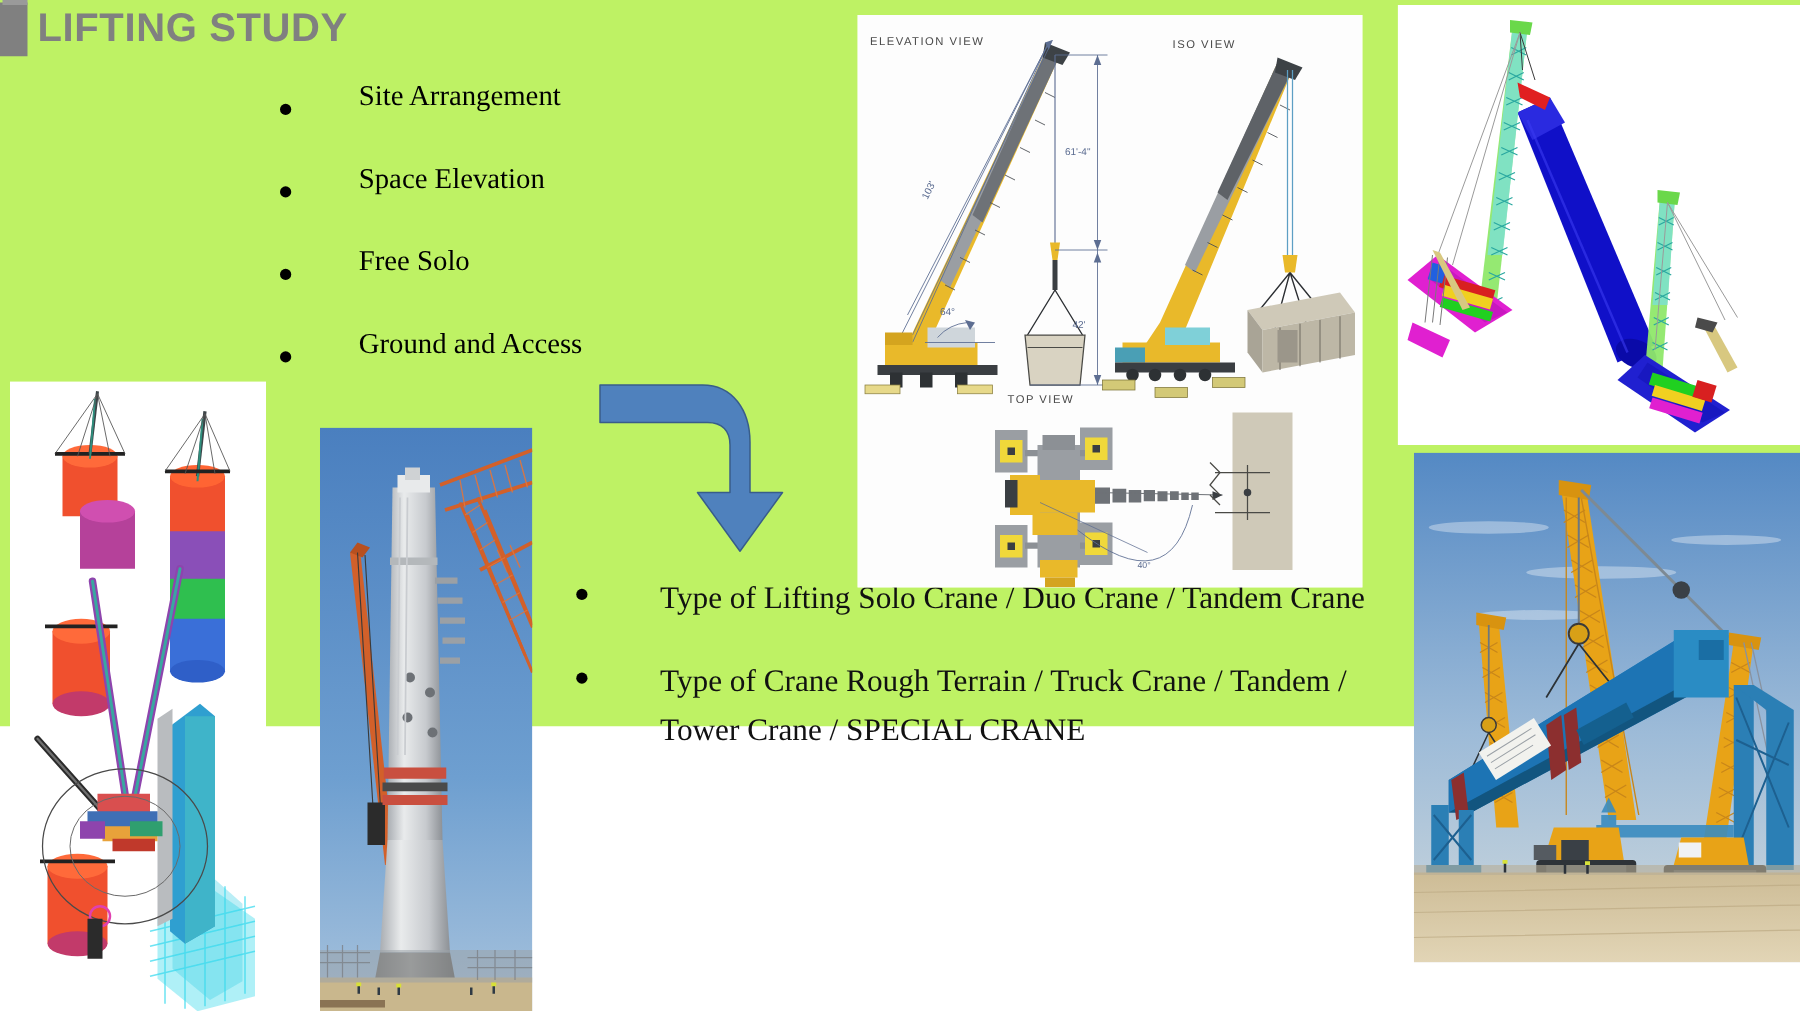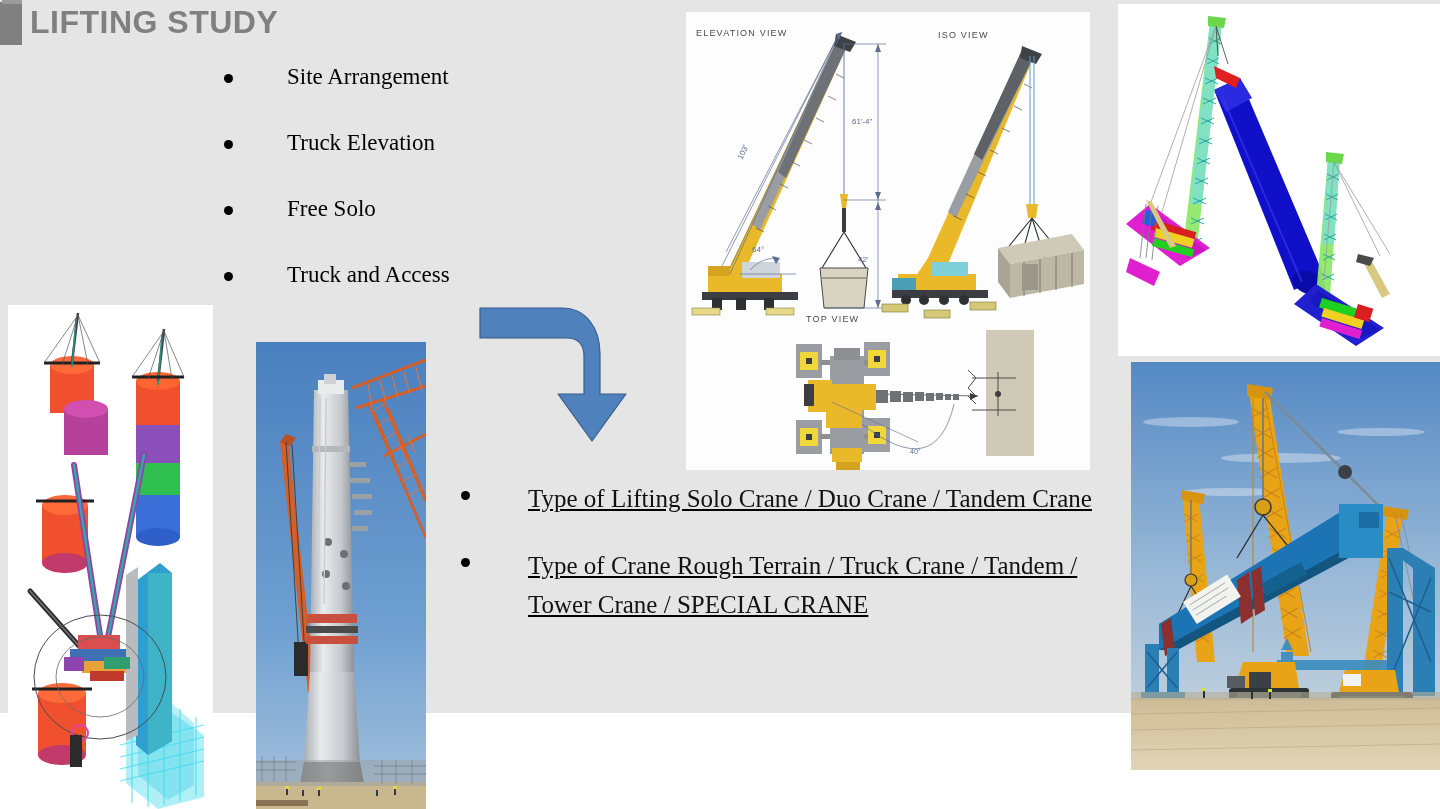--- a/index.html
+++ b/index.html
@@ -4,22 +4,22 @@
 <style>
   * { box-sizing: border-box; margin: 0; padding: 0; }
   html, body {
     width: 1440px; height: 809px;
     background: #ffffff;
     font-family: "Liberation Serif", serif;
     overflow: hidden;
   }
   .slide {
     position: relative;
-    width: 1440px; height: 713px;
-    background: #e5e5e5;
+    width: 1440px; height: 581px;
+    background: #bef264;
   }
 
   
   .title-marker {
     position: absolute; left: 0; top: 2px;
     width: 22px; height: 43px;
     background: #808080;
   }
   .title-marker::after{
     content:""; position:absolute; left:2px; top:-2px;
@@ -36,42 +36,41 @@
     white-space: nowrap;
   }
 
   
   .bullet-list-top {
     position: absolute; left: 224px; top: 62px;
     width: 300px;
   }
   .bullet-row {
     display: flex;
-    align-items: flex-start;
+    align-items: flex-end;
     margin-bottom: 36px;
   }
   .bullet-dot {
     flex: 0 0 auto;
     width: 9px; height: 9px;
     border-radius: 50%;
     background: #000;
     margin-top: 12px;
   }
   .bullet-text {
     margin-left: 54px;
     font-size: 23px;
     color: #000;
     line-height: 1.3;
     white-space: nowrap;
   }
 
   .bullet-list-bottom {
-    position: absolute; left: 461px; top: 480px;
+    position: absolute; left: 461px; top: 460px;
     width: 670px;
-    text-decoration: underline;
   }
   .bullet-row-b {
     display: flex;
     align-items: flex-start;
     margin-bottom: 28px;
   }
   .bullet-dot-b {
     flex: 0 0 auto;
     width: 9px; height: 9px;
     border-radius: 50%;
@@ -136,29 +135,29 @@
   <div class="title-marker"></div>
   <div class="slide-title">LIFTING STUDY</div>
 
   <div class="bullet-list-top">
     <div class="bullet-row">
       <span class="bullet-dot"></span>
       <span class="bullet-text">Site Arrangement</span>
     </div>
     <div class="bullet-row">
       <span class="bullet-dot"></span>
-      <span class="bullet-text">Truck Elevation</span>
+      <span class="bullet-text">Space Elevation</span>
     </div>
     <div class="bullet-row">
       <span class="bullet-dot"></span>
       <span class="bullet-text">Free Solo</span>
     </div>
     <div class="bullet-row">
       <span class="bullet-dot"></span>
-      <span class="bullet-text">Truck and Access</span>
+      <span class="bullet-text">Ground and Access</span>
     </div>
   </div>
 
   <div class="bent-arrow">
     <svg width="170" height="148" viewBox="0 0 170 148">
       <path d="M2,12 L2,42 L88,42 C100,42 106,49 106,60 L106,98 L80,98 L114,145 L148,98 L122,98 L122,58
                C122,32 108,12 84,12 Z" fill="#4F81BD" stroke="#385D8A" stroke-width="1.2" stroke-linejoin="round"></path>
     </svg>
   </div>
 

